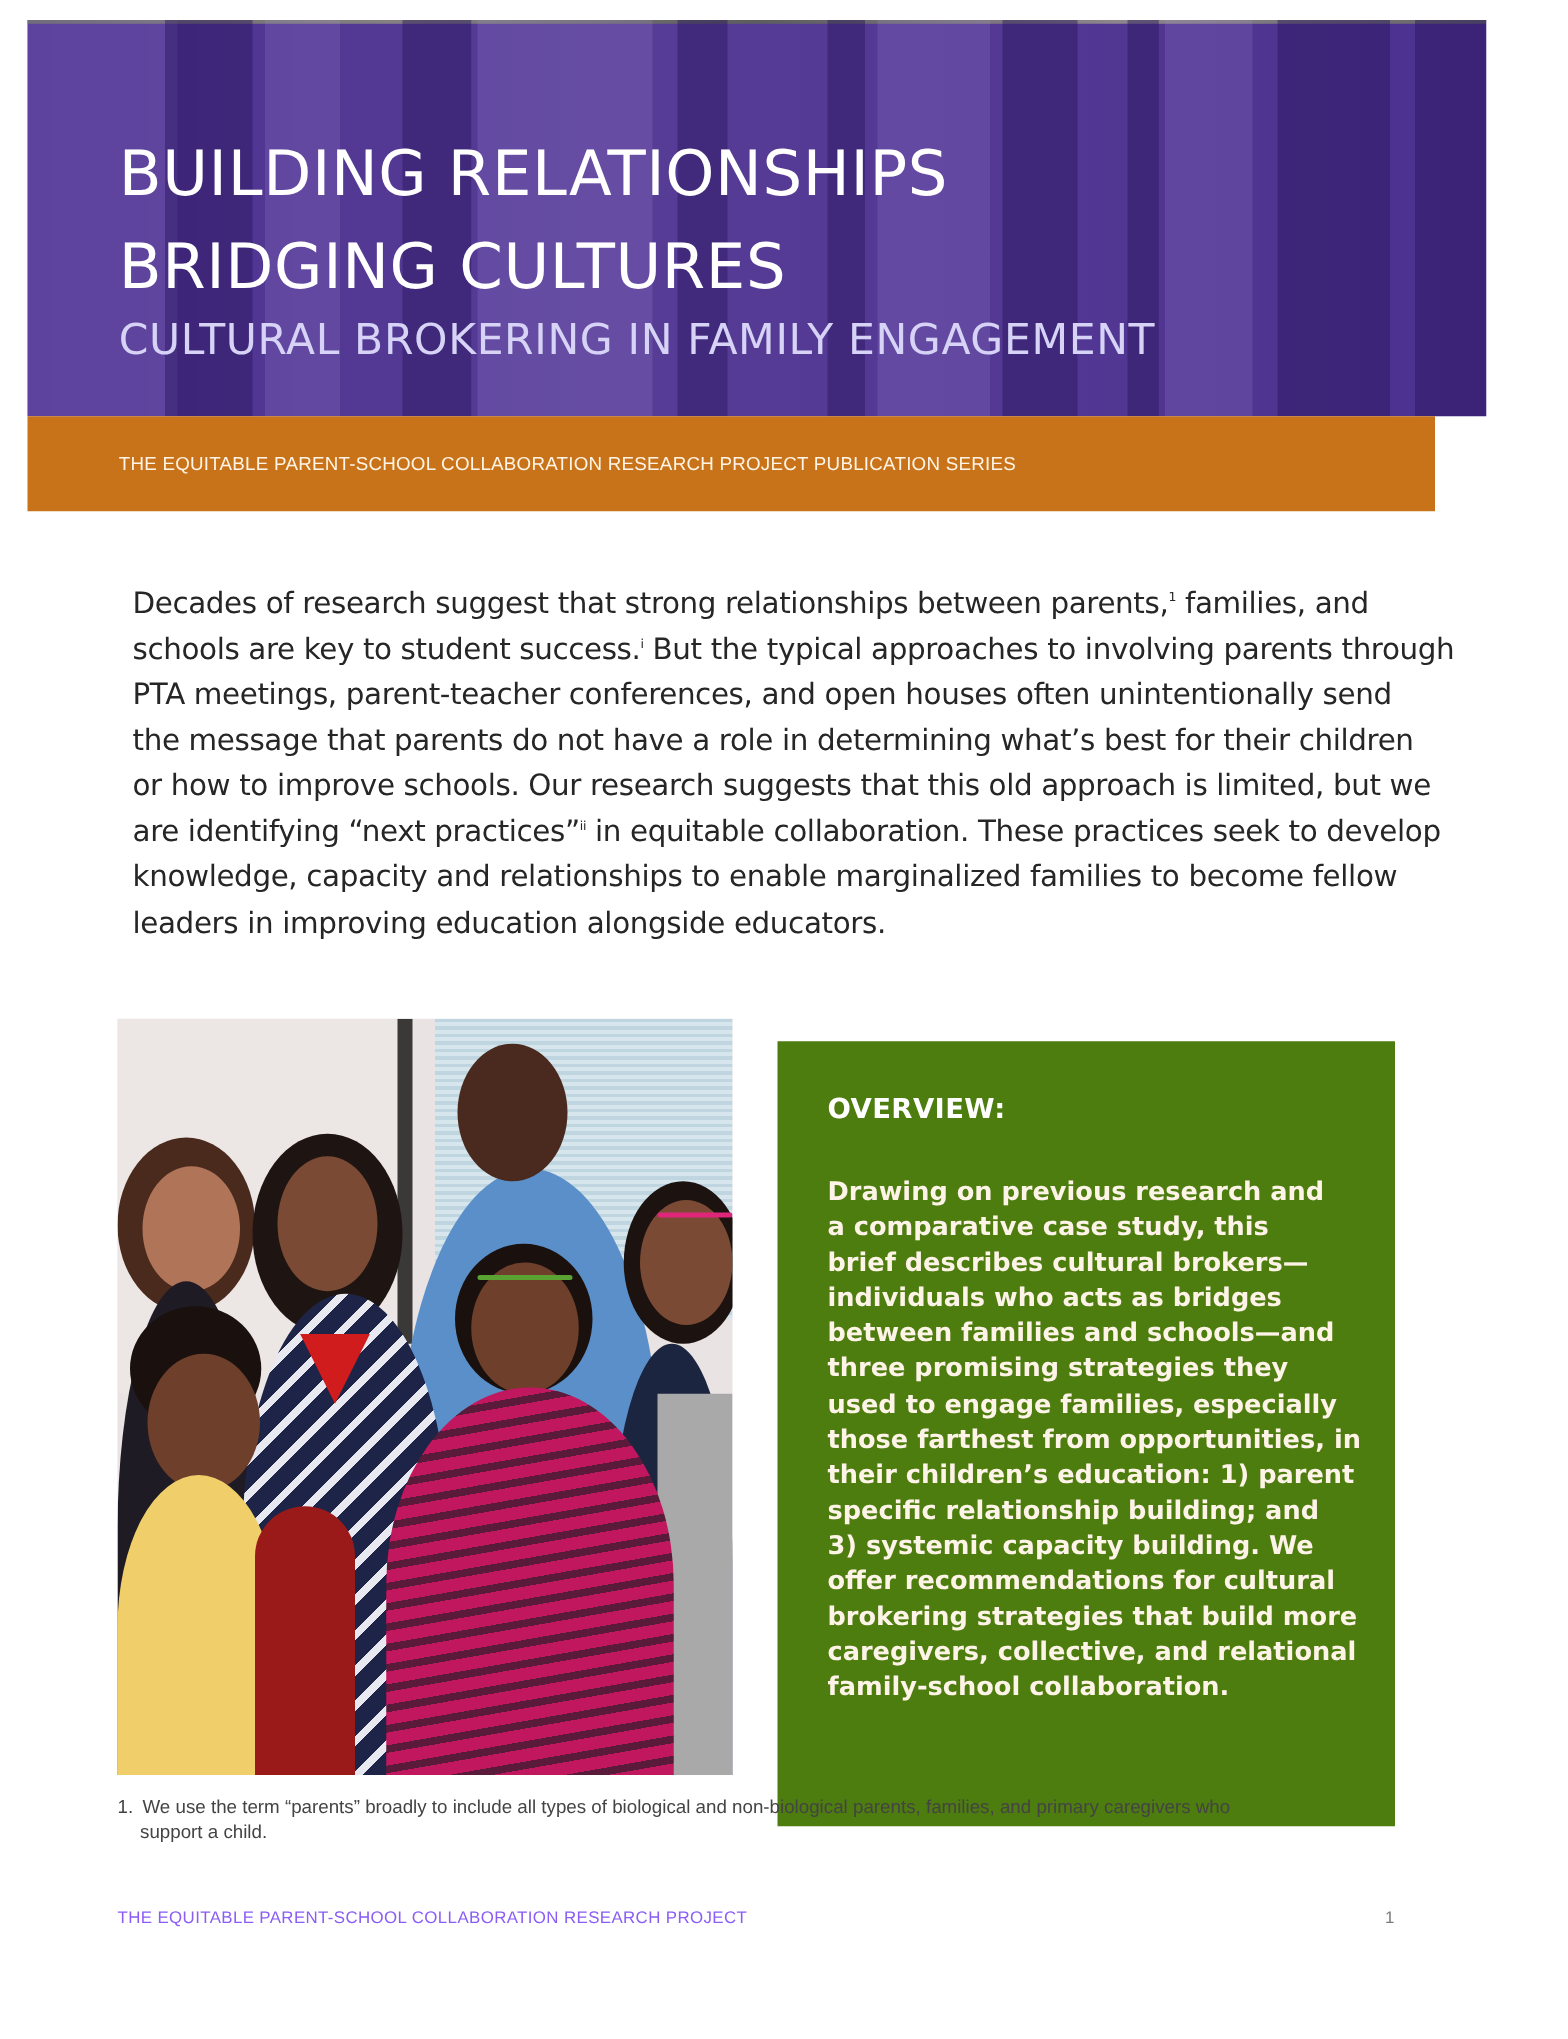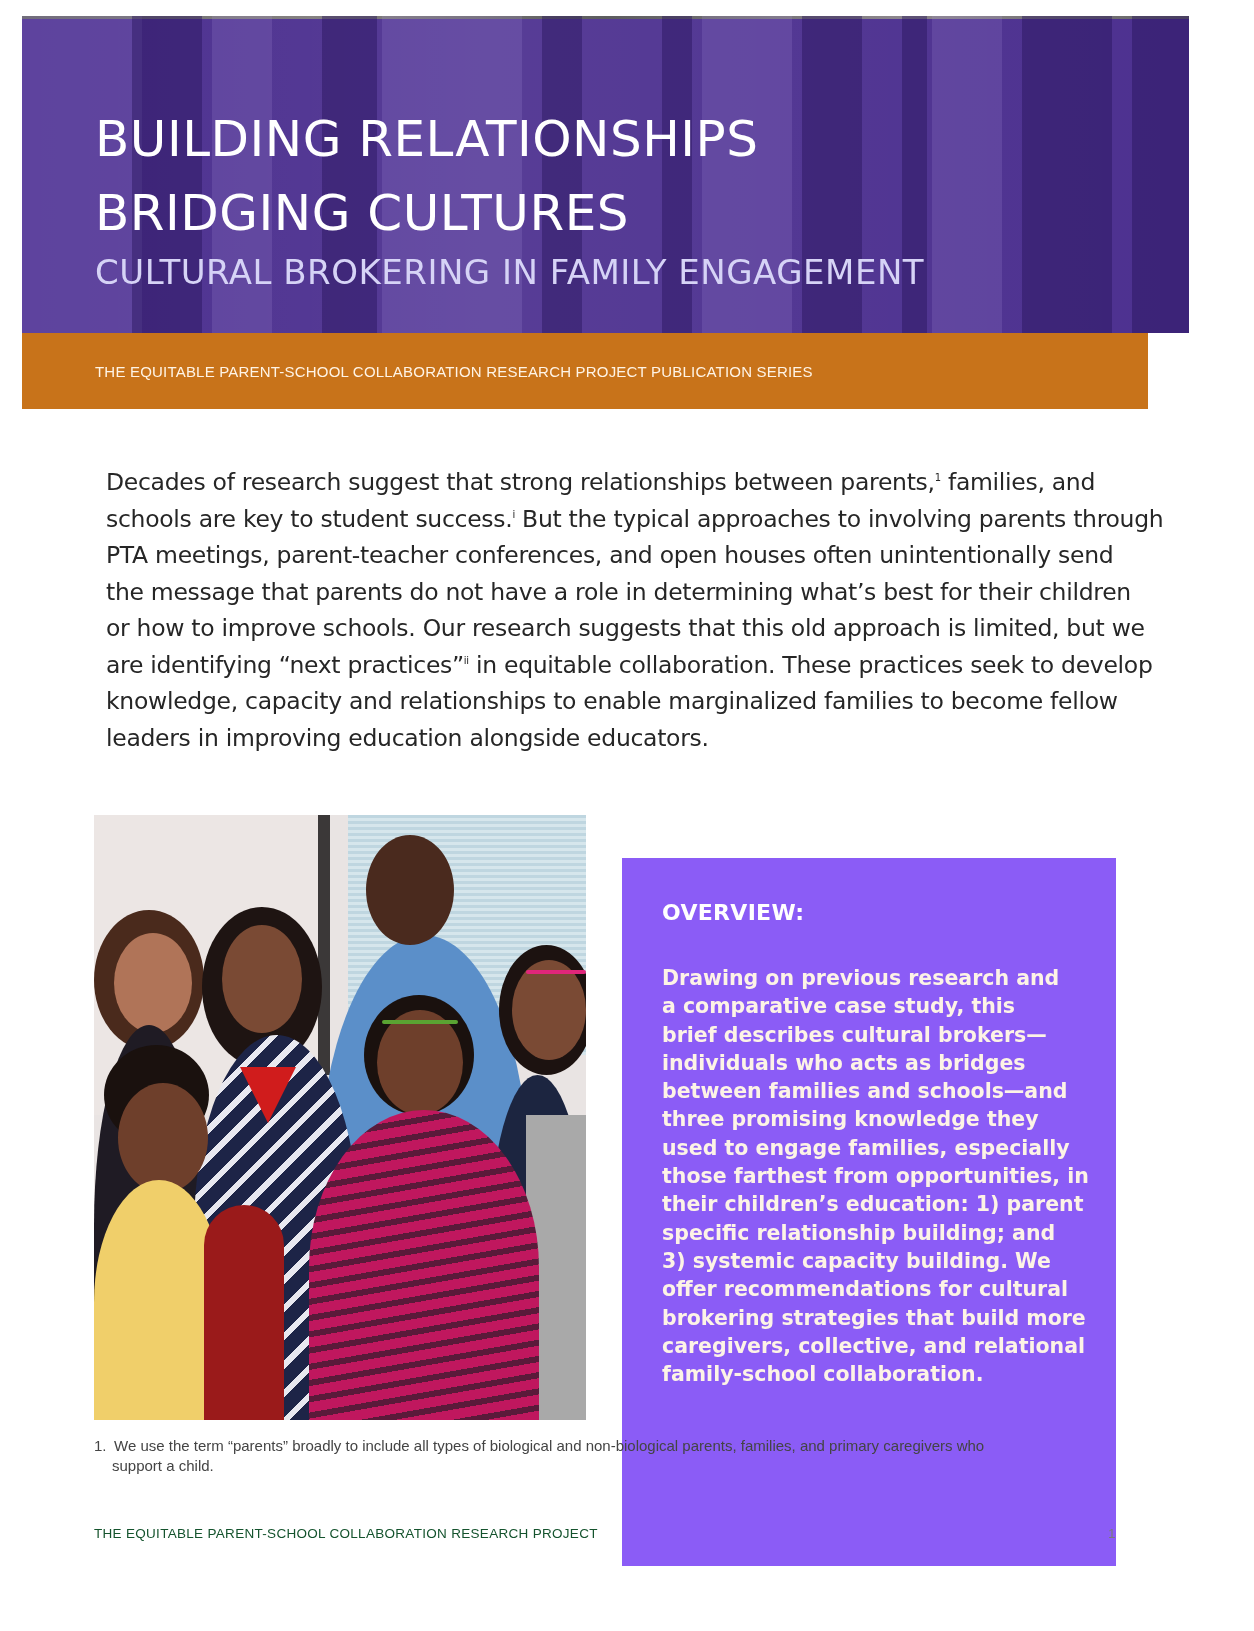--- a/index.html
+++ b/index.html
@@ -22,28 +22,28 @@
   .intro p{margin:12px;}
   .intro .ln{display:block;white-space:nowrap;}
   sup{font-size:10px;line-height:0;vertical-align:super;}
   .photo{position:absolute;left:94px;top:815px;width:492px;height:605px;overflow:hidden;background:#e9e4e3;}
   .photo .wall{position:absolute;left:0;top:0;width:230px;height:300px;background:#ece6e4;}
   .photo .pillar{position:absolute;left:224px;top:0;width:12px;height:260px;background:#3b3838;}
   .photo .window{position:absolute;left:254px;top:0;width:238px;height:240px;background:repeating-linear-gradient(180deg,#bfd6e0 0,#bfd6e0 3px,#d6e6ec 3px,#d6e6ec 6px);}
   .photo .p{position:absolute;border-radius:50% 50% 0 0;}
   .photo .head{position:absolute;border-radius:50%;background:#6b4230;}
   .photo .hair{position:absolute;border-radius:50%;background:#2a1a14;}
-  .overview{position:absolute;left:622px;top:858px;width:494px;height:708px;background:#8b5cf6;}
+  .overview{position:absolute;left:622px;top:833px;width:494px;height:628px;background:#4d7c0f;}
   .ov-title{position:absolute;left:40px;top:42px;font-family:"DejaVu Sans","Liberation Sans",sans-serif;font-weight:bold;font-size:22px;color:#ffffff;letter-spacing:0.3px;}
   .ov-body{position:absolute;left:40px;top:106px;width:440px;font-family:"DejaVu Sans","Liberation Sans",sans-serif;font-weight:bold;font-size:20.5px;line-height:28.3px;color:#fdf3e6;}
   .ov-body .ln{display:block;white-space:nowrap;}
   .footnote{position:absolute;left:94px;top:1436px;width:1000px;font-size:15px;line-height:20px;color:#444;}
   .footnote .num{display:inline-block;width:20px;}
   .footnote .cont{padding-left:18px;display:block;}
-  .footer-left{position:absolute;left:94px;top:1526px;font-size:13.5px;color:#14532d;letter-spacing:0.3px;}
+  .footer-left{position:absolute;left:94px;top:1526px;font-size:13.5px;color:#8b5cf6;letter-spacing:0.3px;}
   .footer-right{position:absolute;left:1108px;top:1526px;font-size:13.5px;color:#7a7a7a;}
 </style>
 </head>
 <body>
 
 <div class="banner">
   <div class="trunks">
     <div class="topedge"></div>
     <div class="mist" style="left:0;width:120px;"></div>
     <div class="trunk" style="left:110px;width:70px;"></div>
@@ -116,21 +116,21 @@
 </div>
 
 <div class="overview">
   <div class="ov-title">OVERVIEW:</div>
   <div class="ov-body">
     <span class="ln">Drawing on previous research and</span>
     <span class="ln">a comparative case study, this</span>
     <span class="ln">brief describes cultural brokers—</span>
     <span class="ln">individuals who acts as bridges</span>
     <span class="ln">between families and schools—and</span>
-    <span class="ln">three promising knowledge they</span>
+    <span class="ln">three promising strategies they</span>
     <span class="ln">used to engage families, especially</span>
     <span class="ln">those farthest from opportunities, in</span>
     <span class="ln">their children’s education: 1) parent</span>
     <span class="ln">specific relationship building; and</span>
     <span class="ln">3) systemic capacity building. We</span>
     <span class="ln">offer recommendations for cultural</span>
     <span class="ln">brokering strategies that build more</span>
     <span class="ln">caregivers, collective, and relational</span>
     <span class="ln">family-school collaboration.</span>
   </div>

